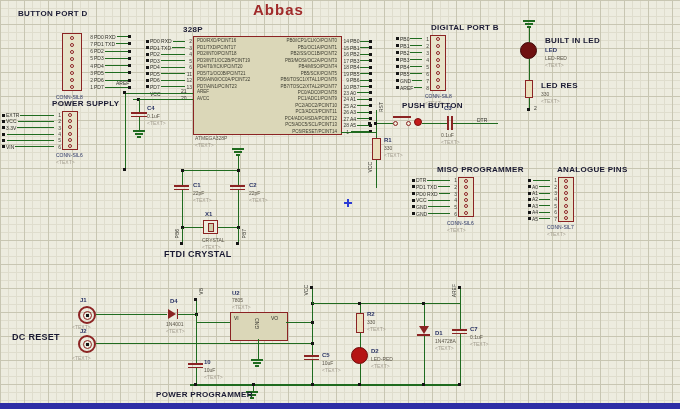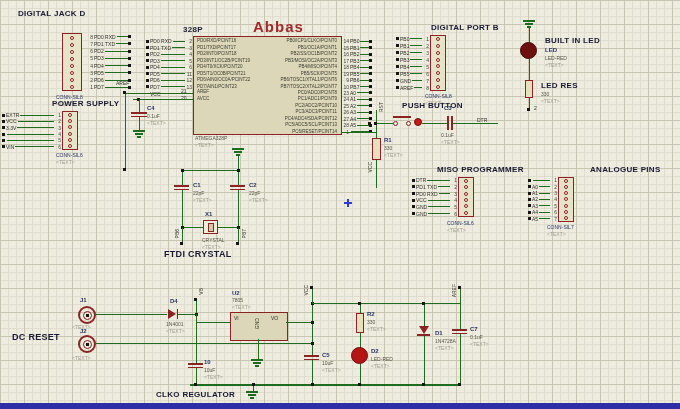--- a/index.html
+++ b/index.html
@@ -46,23 +46,23 @@
   .tri-d{position:absolute;width:0;height:0;border-left:5px solid transparent;border-right:5px solid transparent;border-top:8px solid #8b2323}
   .bar{position:absolute;background:#8b2323}
   .bluebar{position:absolute;left:0;top:403px;width:680px;height:6px;background:#2d2da6}
   .cross{position:absolute;background:#2b3bd4}
 </style>
 </head>
 <body>
 
 <div id="canvas">
 
-  <div class="title" style="left:253px;top:18px">Abbas</div>
-
-  <div class="hdr" style="left:18px;top:9px">DIGITAL JACK D</div>
+  <div class="title" style="left:253px;top:1px">Abbas</div>
+
+  <div class="hdr" style="left:18px;top:9px">BUTTON PORT D</div>
   <div class="conn" style="left:62px;top:33px;width:20px;height:58px">
       <span class="pinc"></span>
       <span class="pinc"></span>
       <span class="pinc"></span>
       <span class="pinc"></span>
       <span class="pinc"></span>
       <span class="pinc"></span>
       <span class="pinc"></span>
       <span class="pinc"></span>
     </div>
@@ -534,21 +534,21 @@
       <span class="pinc"></span>
       <span class="pinc"></span>
       <span class="pinc"></span>
       <span class="pinc"></span>
       <span class="pinc"></span>
       <span class="pinc"></span>
     </div>
   <div class="nlab" style="left:447px;top:220px;color:#2b3566">CONN-SIL6</div>
   <div class="ph" style="left:447px;top:227px">&lt;TEXT&gt;</div>
 
-  <div class="hdr" style="left:590px;top:165px">ANALOGUE PINS</div>
+  <div class="hdr" style="left:557px;top:165px">ANALOGUE PINS</div>
   <div class="rows" style="left:528px;top:177px;width:29px;height:45px;--rh:6.43px">
 
   <div class="prow">
         <div class="rpad"></div>
         <span class="pnet"></span>
         <div class="rwire"></div>
         <span class="pnum pnum-s">1</span>
       </div>
       <div class="prow">
         <div class="rpad"></div>
@@ -740,16 +740,16 @@
   <i class="pad" style="left:194px;top:383.3px"></i>
   <i class="pad" style="left:252px;top:383.3px"></i>
   <i class="pad" style="left:310.5px;top:383.3px"></i>
   <i class="pad" style="left:358px;top:383.3px"></i>
   <i class="pad" style="left:422px;top:383.3px"></i>
   <i class="pad" style="left:458px;top:383.3px"></i>
   <i class="wire" style="left:252.5px;top:386px;width:1px;height:5px"></i>
   <i class="gbar" style="left:246px;top:391px;width:12px"></i>
   <i class="gbar" style="left:248px;top:394px;width:8px"></i>
   <i class="gbar" style="left:250px;top:397px;width:4px"></i>
-  <div class="hdr" style="left:156px;top:390px">CLKO REGULATOR</div>
+  <div class="hdr" style="left:156px;top:390px">POWER PROGRAMMER</div>
 
   <div class="bluebar"></div>
 </div>
 
 </body></html>

